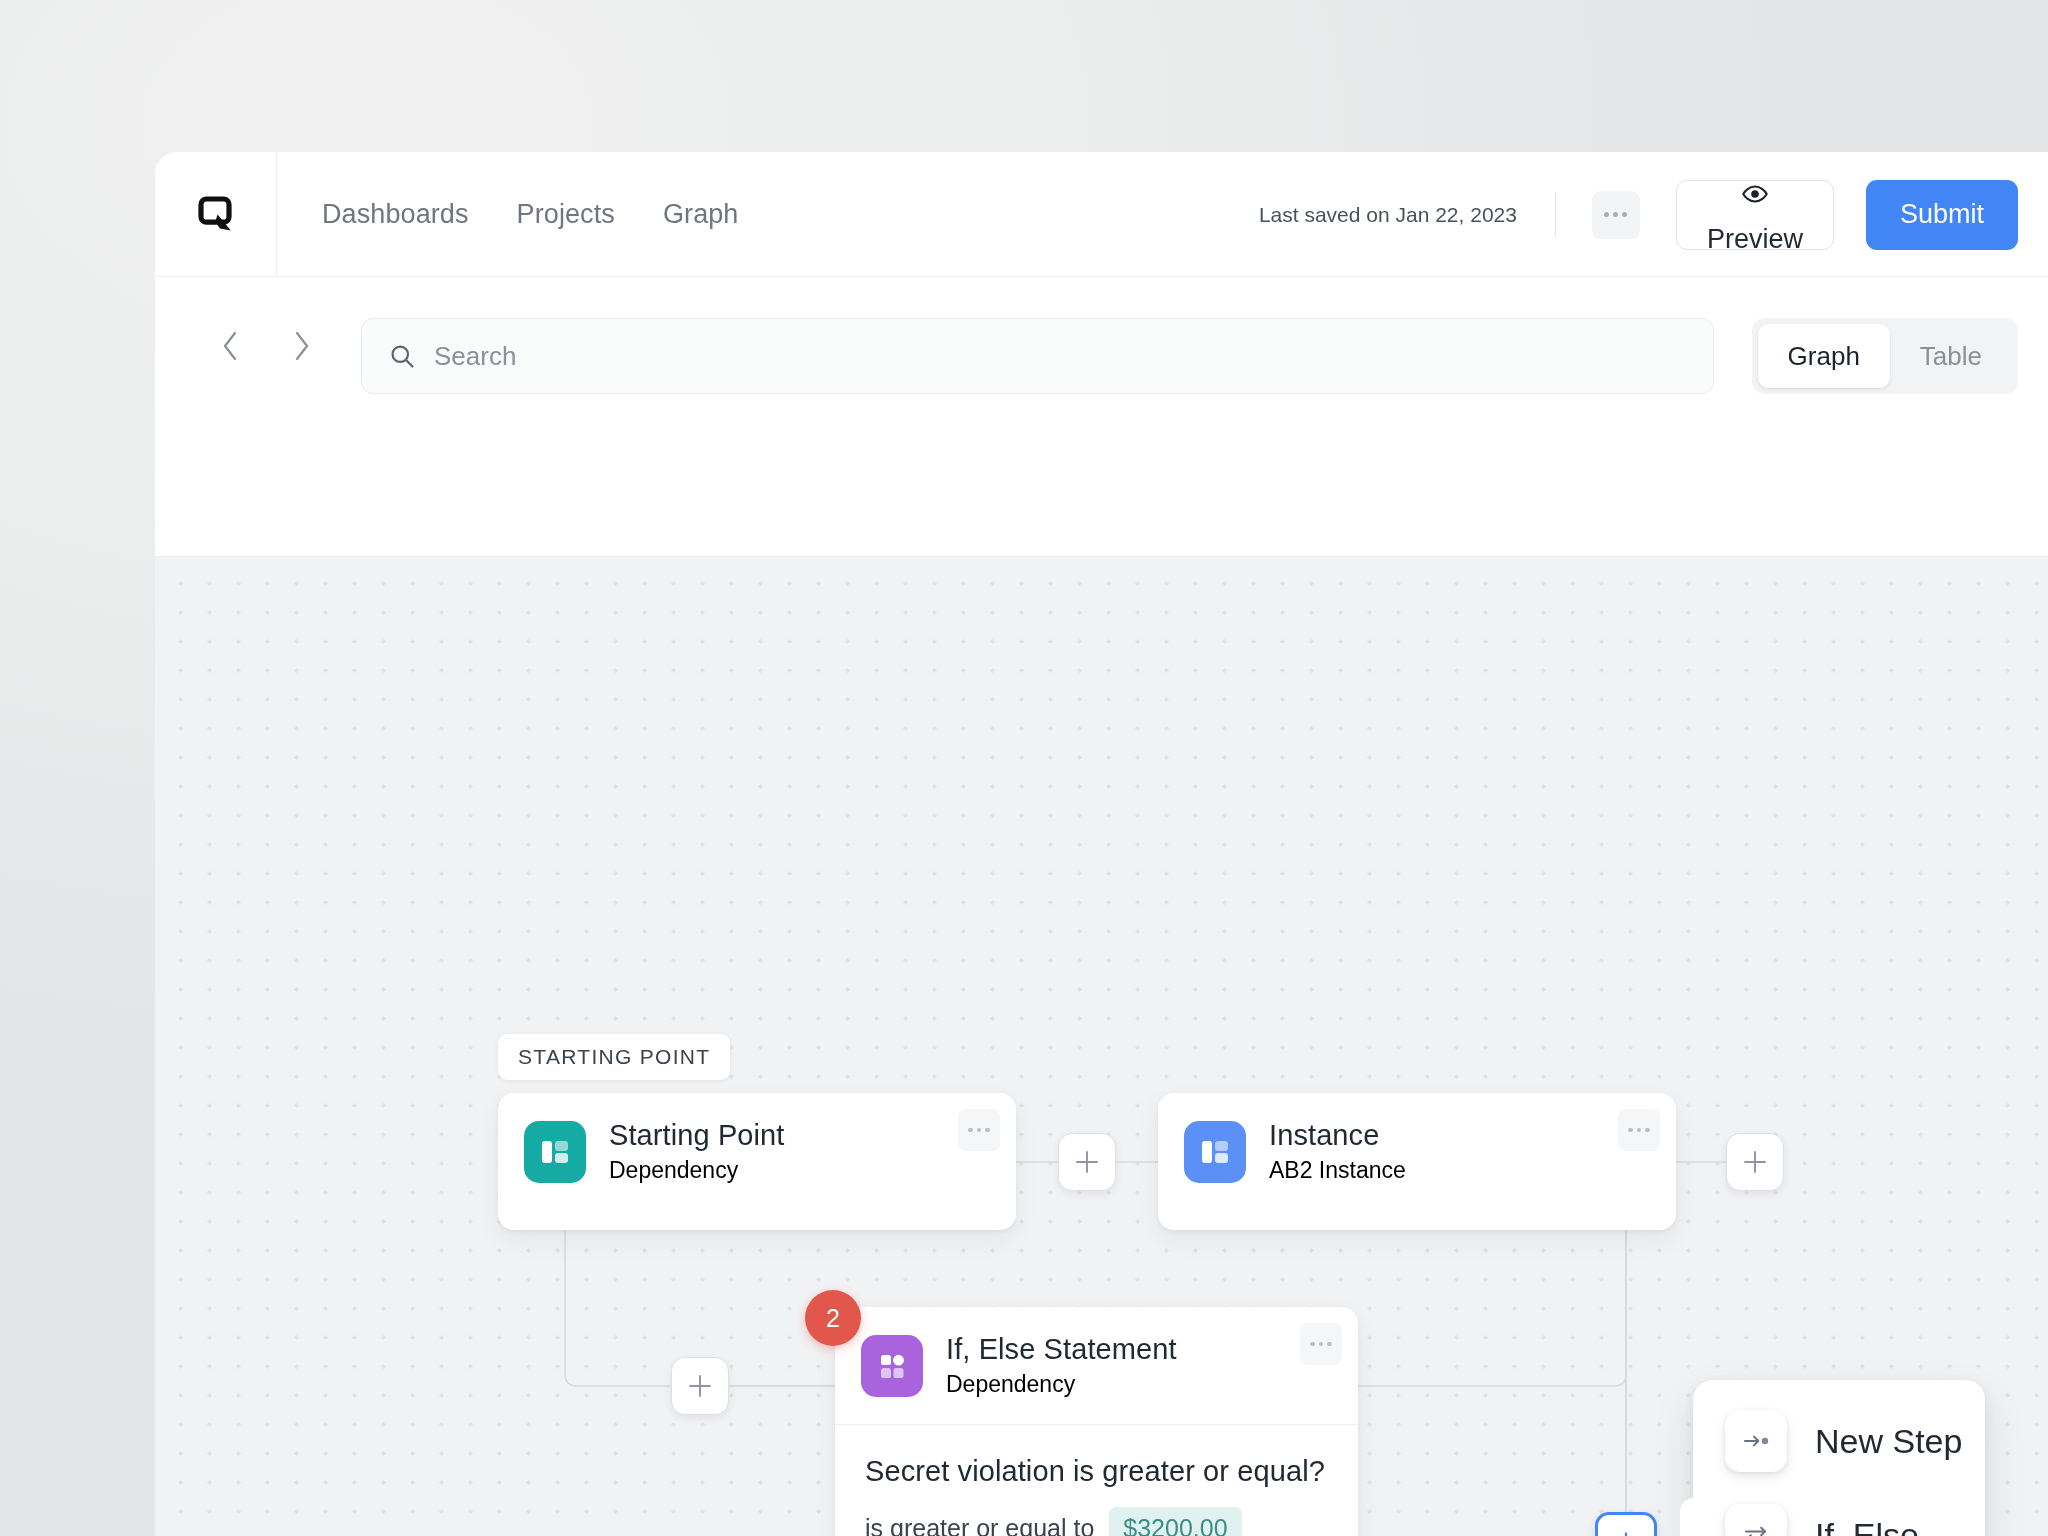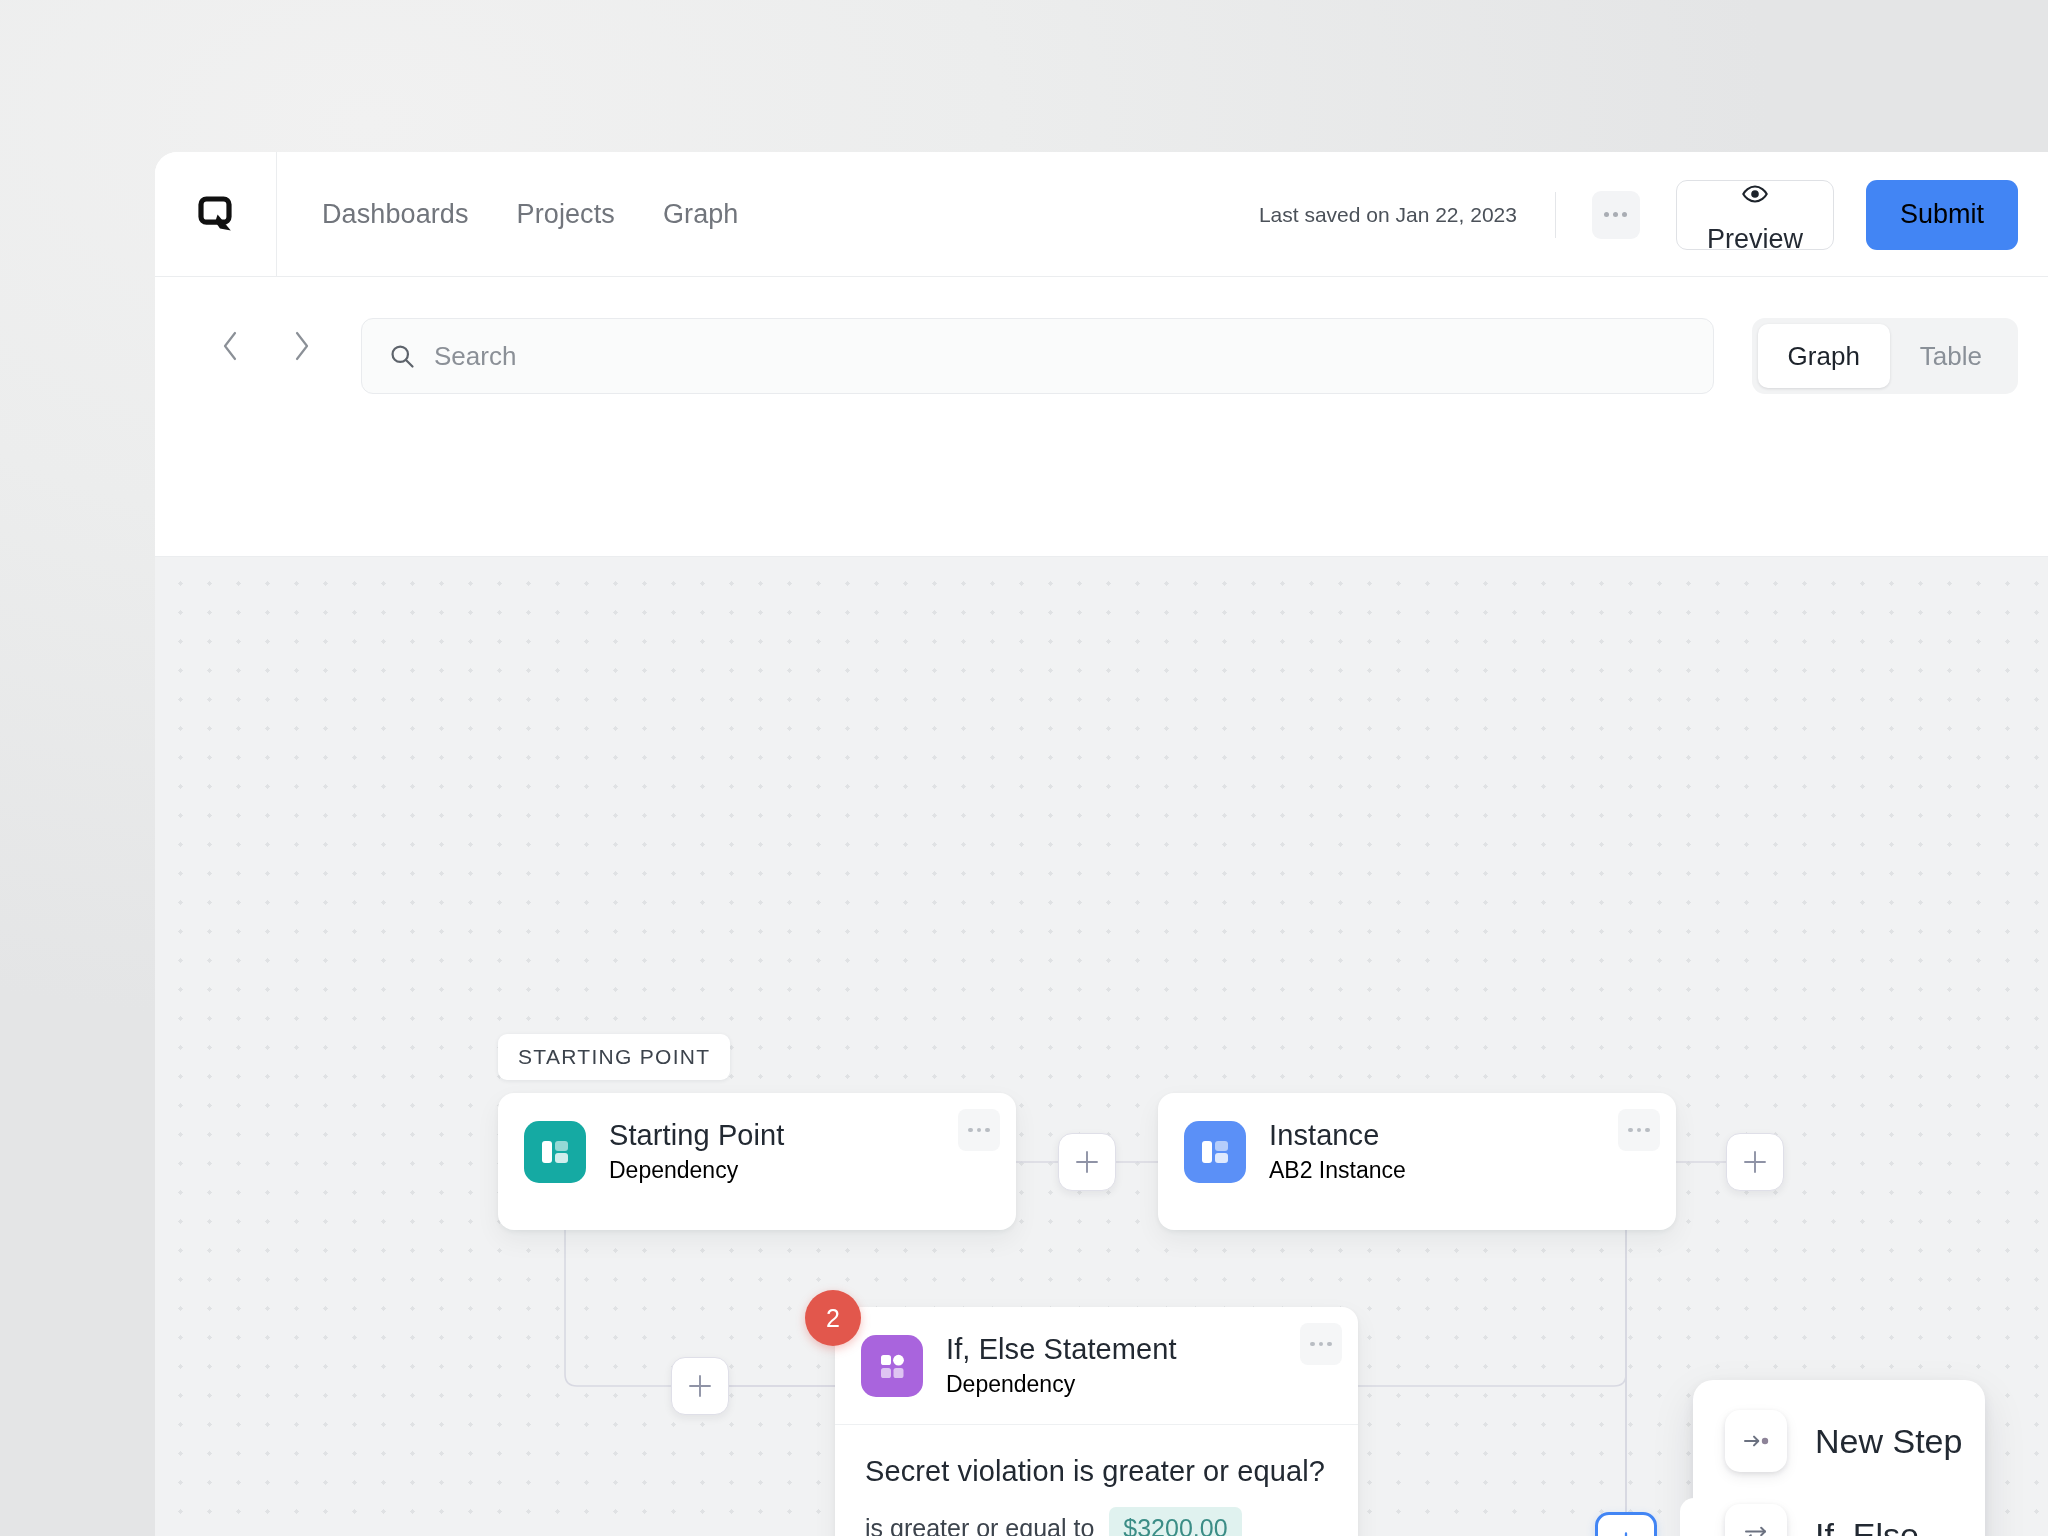--- a/index.html
+++ b/index.html
@@ -83,21 +83,21 @@
     height: 70px; padding: 0 30px;
     border: 1.5px solid #dfe1e5; border-radius: 11px;
     background: #fff; display: flex; align-items: center; gap: 17px;
     font-size: 27px; color: #242a33; cursor: pointer;
     margin-right: 20px; white-space: nowrap; flex-direction: column;
   }
   .eye { width: 26px; height: 26px; flex: none; }
   .btn-submit {
     height: 70px; padding: 0 34px;
     border: none; border-radius: 11px;
-    background: #4285f4; color: #000000;
+    background: #4285f4; color: #ffffff;
     font-size: 27px; font-family: inherit;
     display: flex; align-items: center; cursor: pointer;
     white-space: nowrap;
   }
 
   
   .toolbar {
     position: absolute; left: 0; top: 125px;
     width: 1893px; height: 280px;
     background: #fff;

